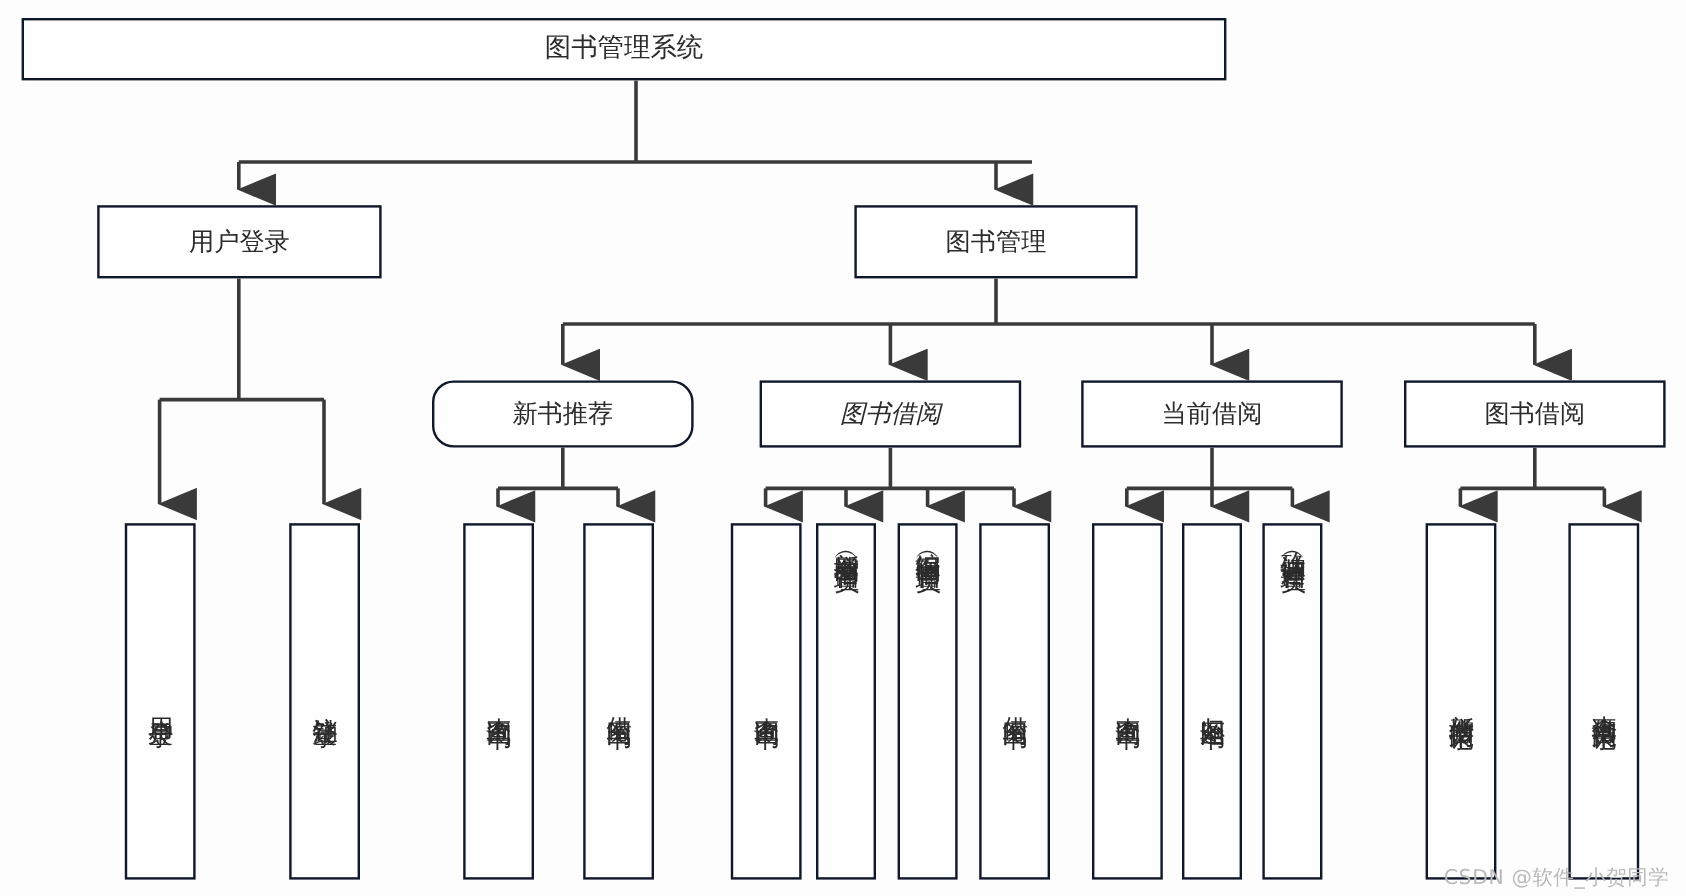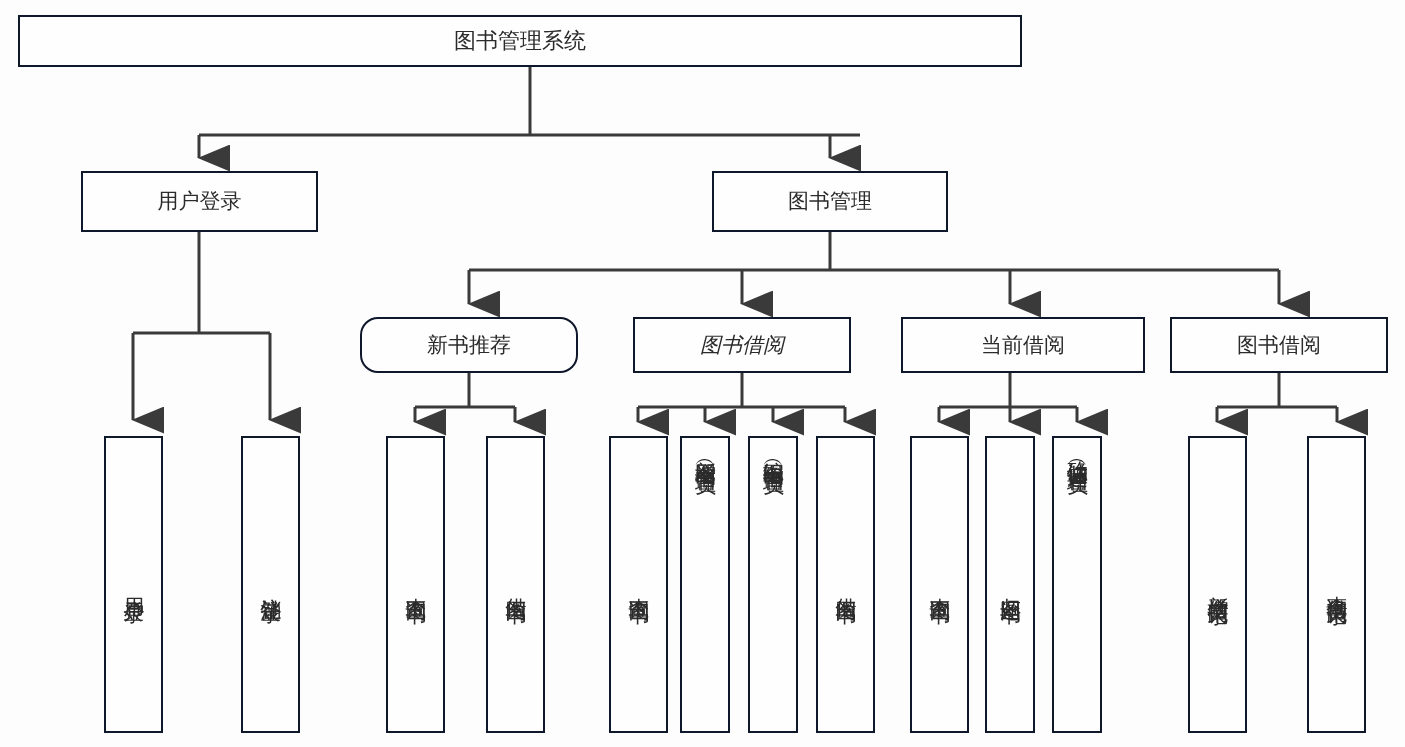--- a/index.html
+++ b/index.html
@@ -151,21 +151,21 @@
   <div class="node horiz" style="left:712px; top:171px; width:236px; height:61px;">
     <span class="label">图书管理</span>
   </div>
 
   <div class="node horiz" style="left:360px; top:317px; width:218px; height:56px;border-radius:18px;">
     <span class="label">新书推荐</span>
   </div>
   <div class="node horiz" style="left:633px; top:317px; width:218px; height:56px;font-style:italic;">
     <span class="label">图书借阅</span>
   </div>
-  <div class="node horiz" style="left:901px; top:317px; width:244px; height:56px;">
+  <div class="node horiz" style="left:901px; top:317px; width:218px; height:56px;">
     <span class="label">当前借阅</span>
   </div>
   <div class="node horiz" style="left:1170px; top:317px; width:218px; height:56px;">
     <span class="label">图书借阅</span>
   </div>
 
   <div class="node vert centered" style="left:104px; top:436px; width:59px; height:297px;">
     <span class="label">用户登录</span>
   </div>
   <div class="node vert centered" style="left:241px; top:436px; width:59px; height:297px;">
@@ -202,14 +202,15 @@
     <span class="label">确认归还（管理员）</span>
   </div>
 
   <div class="node vert centered" style="left:1188px; top:436px; width:59px; height:297px;">
     <span class="label">新增借阅记录</span>
   </div>
   <div class="node vert centered" style="left:1307px; top:436px; width:59px; height:297px;">
     <span class="label">查询借阅记录</span>
   </div>
 
+  <div class="watermark">CSDN @软件_小贺同学</div>
 
 </div>
 
 </body></html>

